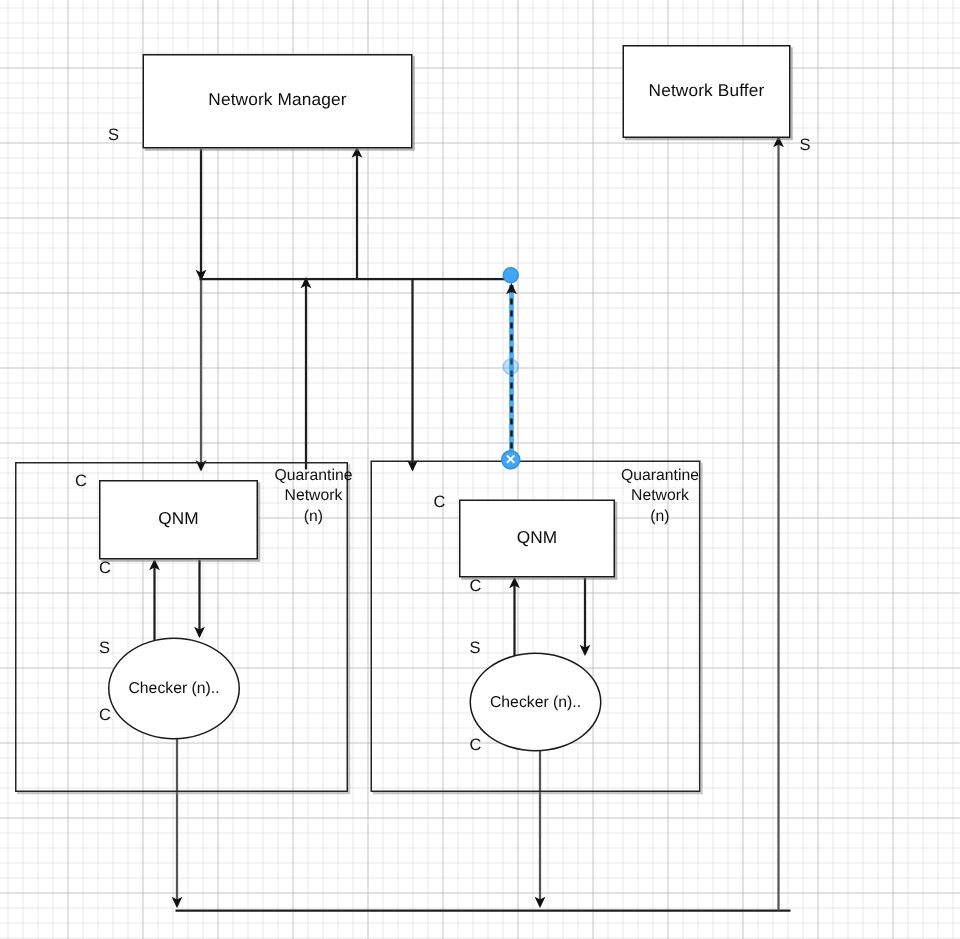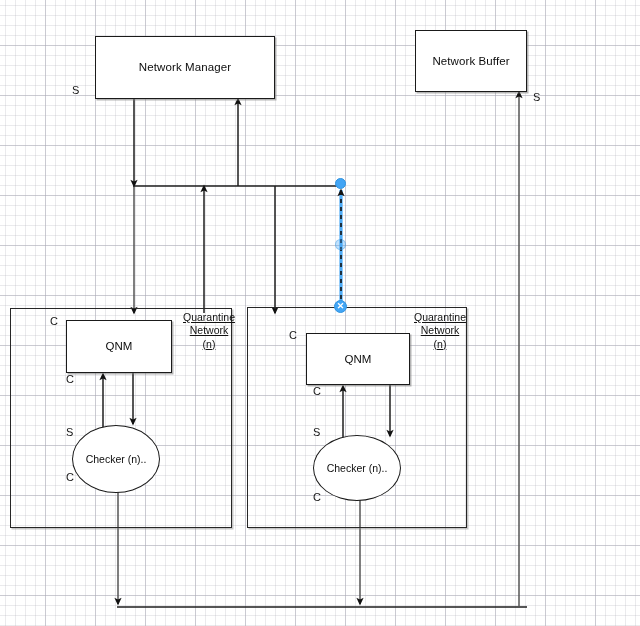--- a/index.html
+++ b/index.html
@@ -40,21 +40,20 @@
     background:transparent;
     border:1.4px solid #262626;
     box-shadow:1.5px 1.5px 0 rgba(130,130,130,.45);
     box-sizing:border-box;
   }
   .container-title{
     position:absolute;
     font-size:10.5px;color:#111;
     text-align:center;line-height:1.28;
     width:70px;
-    text-decoration:underline;
   }
   .ellipse-node{
     position:absolute;
     border:1.5px solid #1a1a1a;
     border-radius:50%;
     background:#ffffff;
     display:flex;align-items:center;justify-content:center;
     box-sizing:border-box;
   }
   .ellipse-node span{font-size:10.5px;color:#0d0d0d;}

